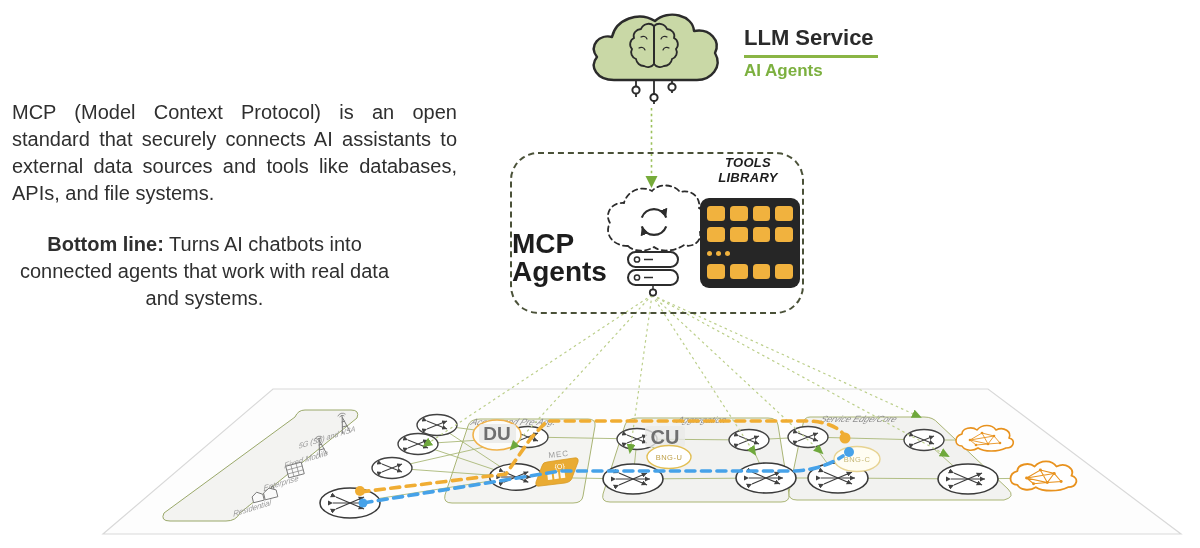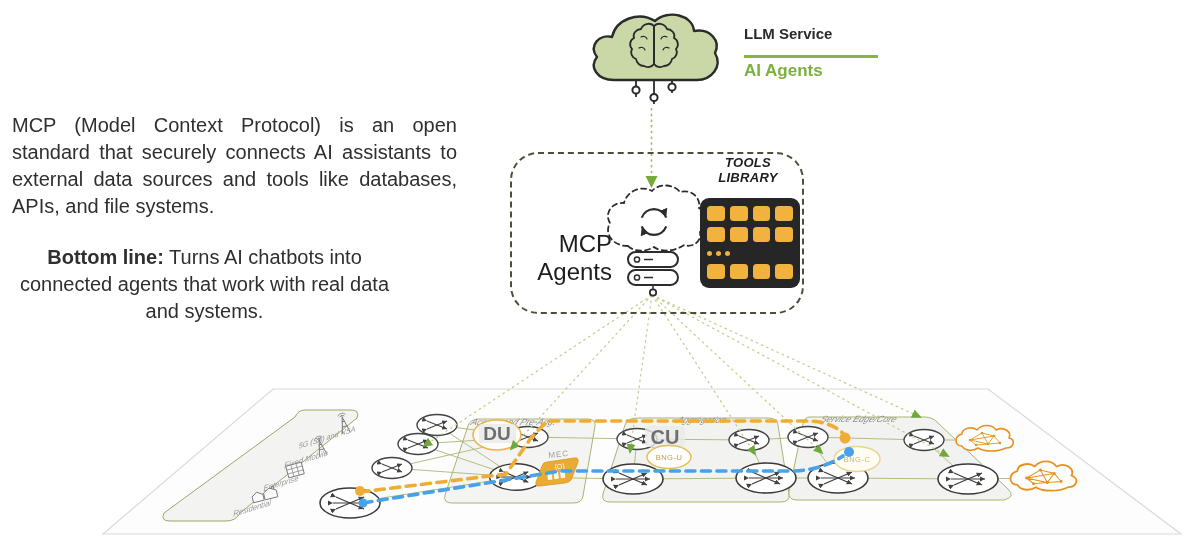--- a/index.html
+++ b/index.html
@@ -1,30 +1,30 @@
 <!DOCTYPE html>
 <html><head>
 <meta charset="utf-8">
 <style>
   html,body{margin:0;padding:0;background:#ffffff;}
   .stage{position:relative;width:1200px;height:548px;background:#ffffff;overflow:hidden;
          font-family:"Liberation Sans",sans-serif;color:#2f2f2f;}
   .stage *{box-sizing:border-box;}
   .layer-svg{position:absolute;left:0;top:0;z-index:1;}
   .intro{position:absolute;left:12px;top:99px;z-index:2;font-size:20px;line-height:27px;}
-  .intro .p1{width:445px;text-align:justify;margin:13px 0 24px 0;}
+  .intro .p1{width:445px;text-align:justify;margin:0 0 24px 0;}
   .intro .p2{width:385px;margin:0;text-align:center;}
   .intro b{font-weight:bold;}
-  .llm-title{position:absolute;left:744px;top:25px;z-index:2;font-size:15px;font-weight:bold;color:#2b2b2b;}
+  .llm-title{position:absolute;left:744px;top:25px;z-index:2;font-size:22px;font-weight:bold;color:#2b2b2b;}
   .llm-divider{position:absolute;left:744px;top:55px;width:134px;height:3px;background:#8ab545;z-index:2;}
   .llm-subtitle{position:absolute;left:744px;top:61px;z-index:2;font-size:17px;font-weight:bold;color:#7cb03f;}
   .mcp-box{position:absolute;left:510px;top:152px;width:294px;height:162px;z-index:2;
            border:2px dashed #4a5138;border-radius:28px;background:transparent;}
-  .mcp-label{position:absolute;left:512px;top:230px;width:100px;z-index:3;text-align:right;
-             font-size:24px;font-weight:normal;line-height:28px;color:#1d1d1d;}
+  .mcp-label{position:absolute;left:512px;top:230px;width:100px;z-index:3;text-align:left;
+             font-size:28px;font-weight:bold;line-height:28px;color:#1d1d1d;}
   .tools-label{position:absolute;left:692px;top:155px;width:112px;z-index:3;text-align:center;
                font-size:13px;font-weight:bold;line-height:15px;letter-spacing:.3px;color:#1d1d1d;font-style:italic;}
   .tools-grid{position:absolute;left:700px;top:198px;width:100px;height:90px;z-index:3;
               background:#262626;border-radius:9px;padding:8px 7px;
               display:grid;grid-template-columns:repeat(4,1fr);grid-template-rows:15px 15px 10px 15px;
               gap:6px 5px;align-items:center;}
   .tool-key{background:#f1b23e;border-radius:3.5px;height:15px;}
   .tool-dots{grid-column:1/5;display:flex;gap:4px;align-items:center;}
   .tool-dot{width:5px;height:5px;border-radius:50%;background:#f1b23e;}
 </style>

